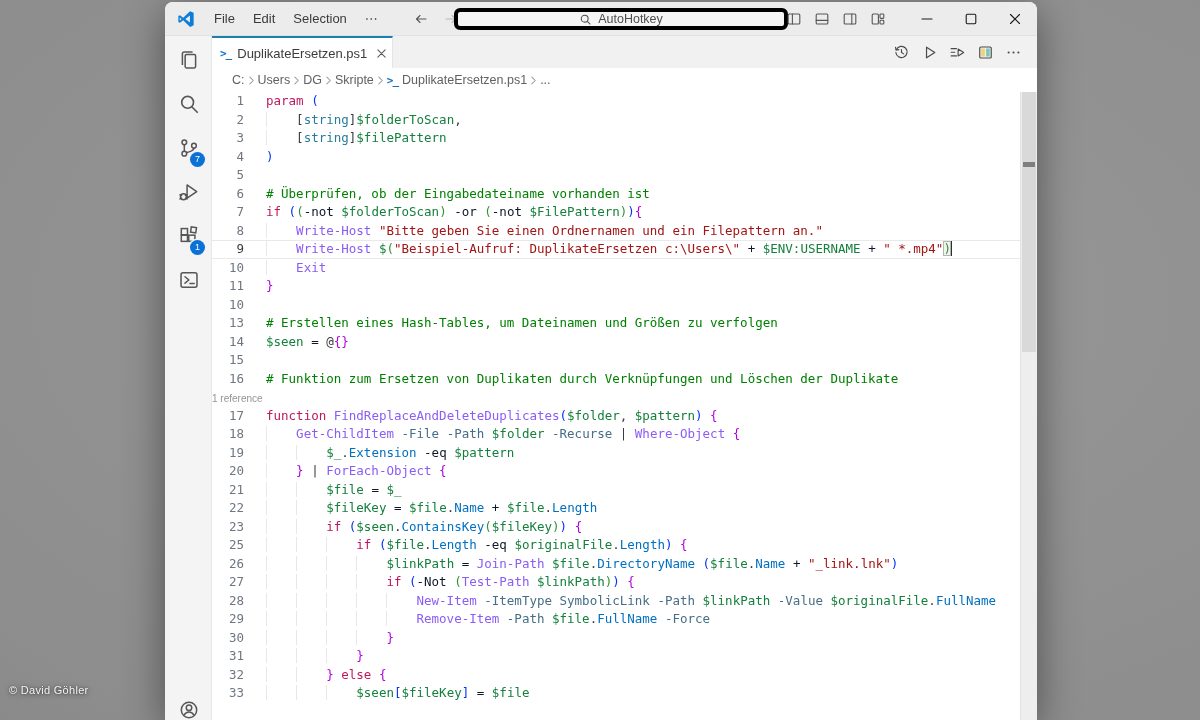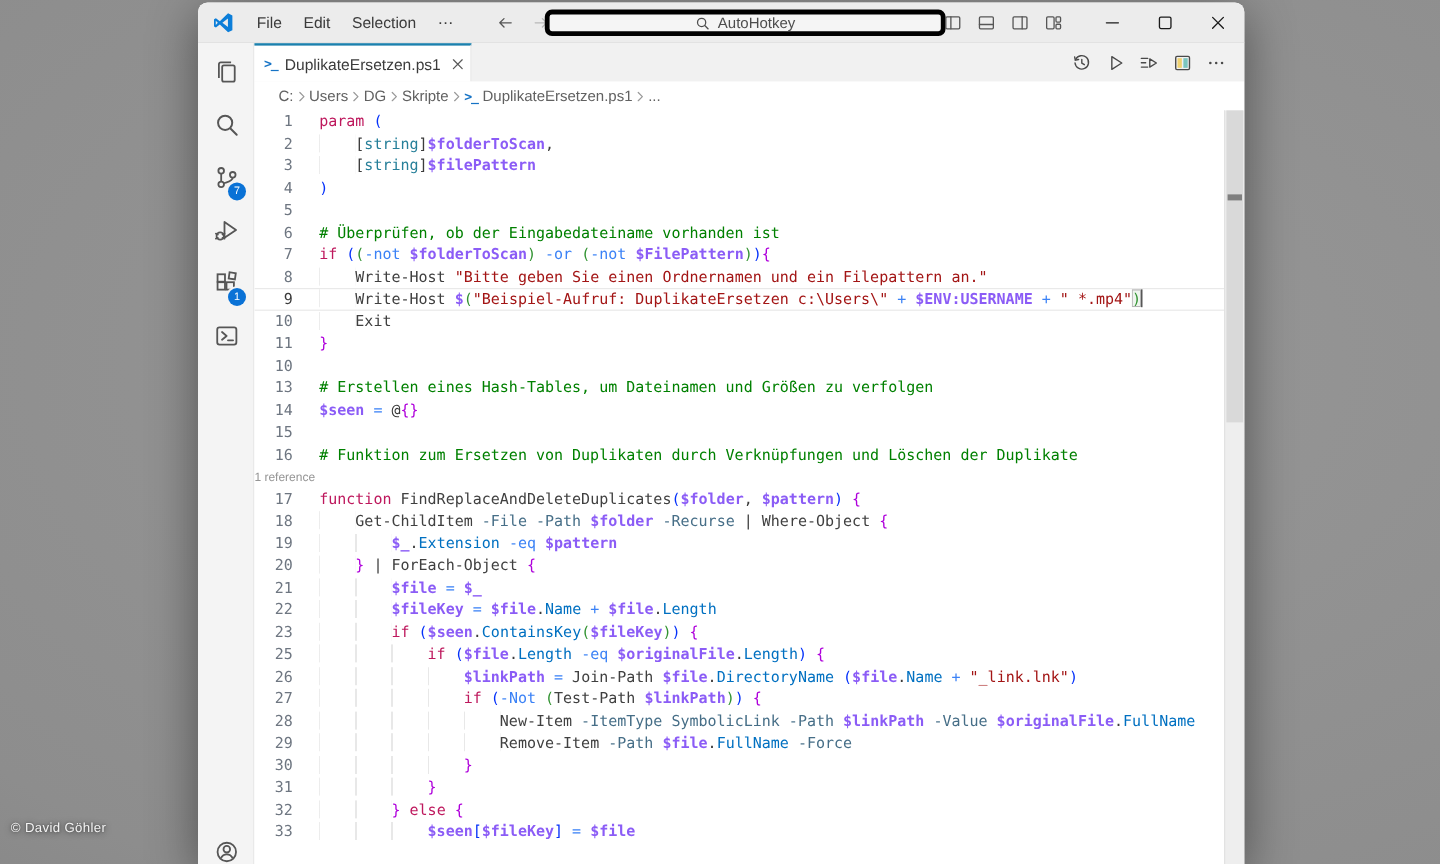--- a/index.html
+++ b/index.html
@@ -58,23 +58,23 @@
   .row.current::before,.row.current::after{content:"";position:absolute;left:0;right:-17px;height:1px;background:#e9e9e9;}
   .row.current::before{top:0;} .row.current::after{bottom:0;}
   .gut{width:44px;padding-right:12px;text-align:right;flex:none;color:#6e7681;
        font-family:"DejaVu Sans Mono","Liberation Mono",monospace;font-size:12.5px;}
   .row.current .gut{color:#3b3b3b;}
   .codeln{white-space:pre;padding-left:10px;font-family:"DejaVu Sans Mono","Liberation Mono",monospace;
           font-size:12.5px;color:#3b3b3b;}
   .lensrow{height:18.5px;line-height:18.5px;}
   .lens{font-size:10px;color:#949494;}
   .tk-ind{background:repeating-linear-gradient(to right,#e8e8e8 0 1px,transparent 1px 4ch);}
-  .tk-kw{color:#be185d;} .tk-cmd{color:#404040;} .tk-prm{color:#466E87;}
-  .tk-var{color:#8b5cf6;font-weight:bold;} .tk-prop{color:#0070C1;} .tk-str{color:#A31515;}
-  .tk-com{color:#008000;} .tk-pln{color:#3B3B3B;} .tk-op{color:#3b82f6;}
+  .tk-kw{color:#be185d;} .tk-cmd{color:#8b5cf6;} .tk-prm{color:#466E87;}
+  .tk-var{color:#15803d;} .tk-prop{color:#0070C1;} .tk-str{color:#A31515;}
+  .tk-com{color:#008000;} .tk-pln{color:#3B3B3B;} .tk-op{color:#0f172a;}
   .tk-br1{color:#0431FA;} .tk-br2{color:#319331;} .tk-brc{color:#AF00DB;} .tk-typ{color:#267F99;}
   .tk-brm{color:#319331;box-shadow:inset 0 0 0 1px #b4b4b4;background:#eef5ee;}
   .cursor{display:inline-block;width:1.5px;height:15px;background:#2f2f2f;vertical-align:-2.5px;}
 
   
   .scrollbar{position:absolute;right:0;top:90px;bottom:0;width:17px;background:#eeeeee;border-left:1px solid #e2e2e2;}
   .sb-thumb{position:absolute;left:1px;right:1px;top:0;height:260px;background:#d9d9d9;}
   .sb-marker{position:absolute;left:2px;right:2px;top:70px;height:5px;background:#6f6f6f;opacity:.85;}
 
   svg{display:block;}

